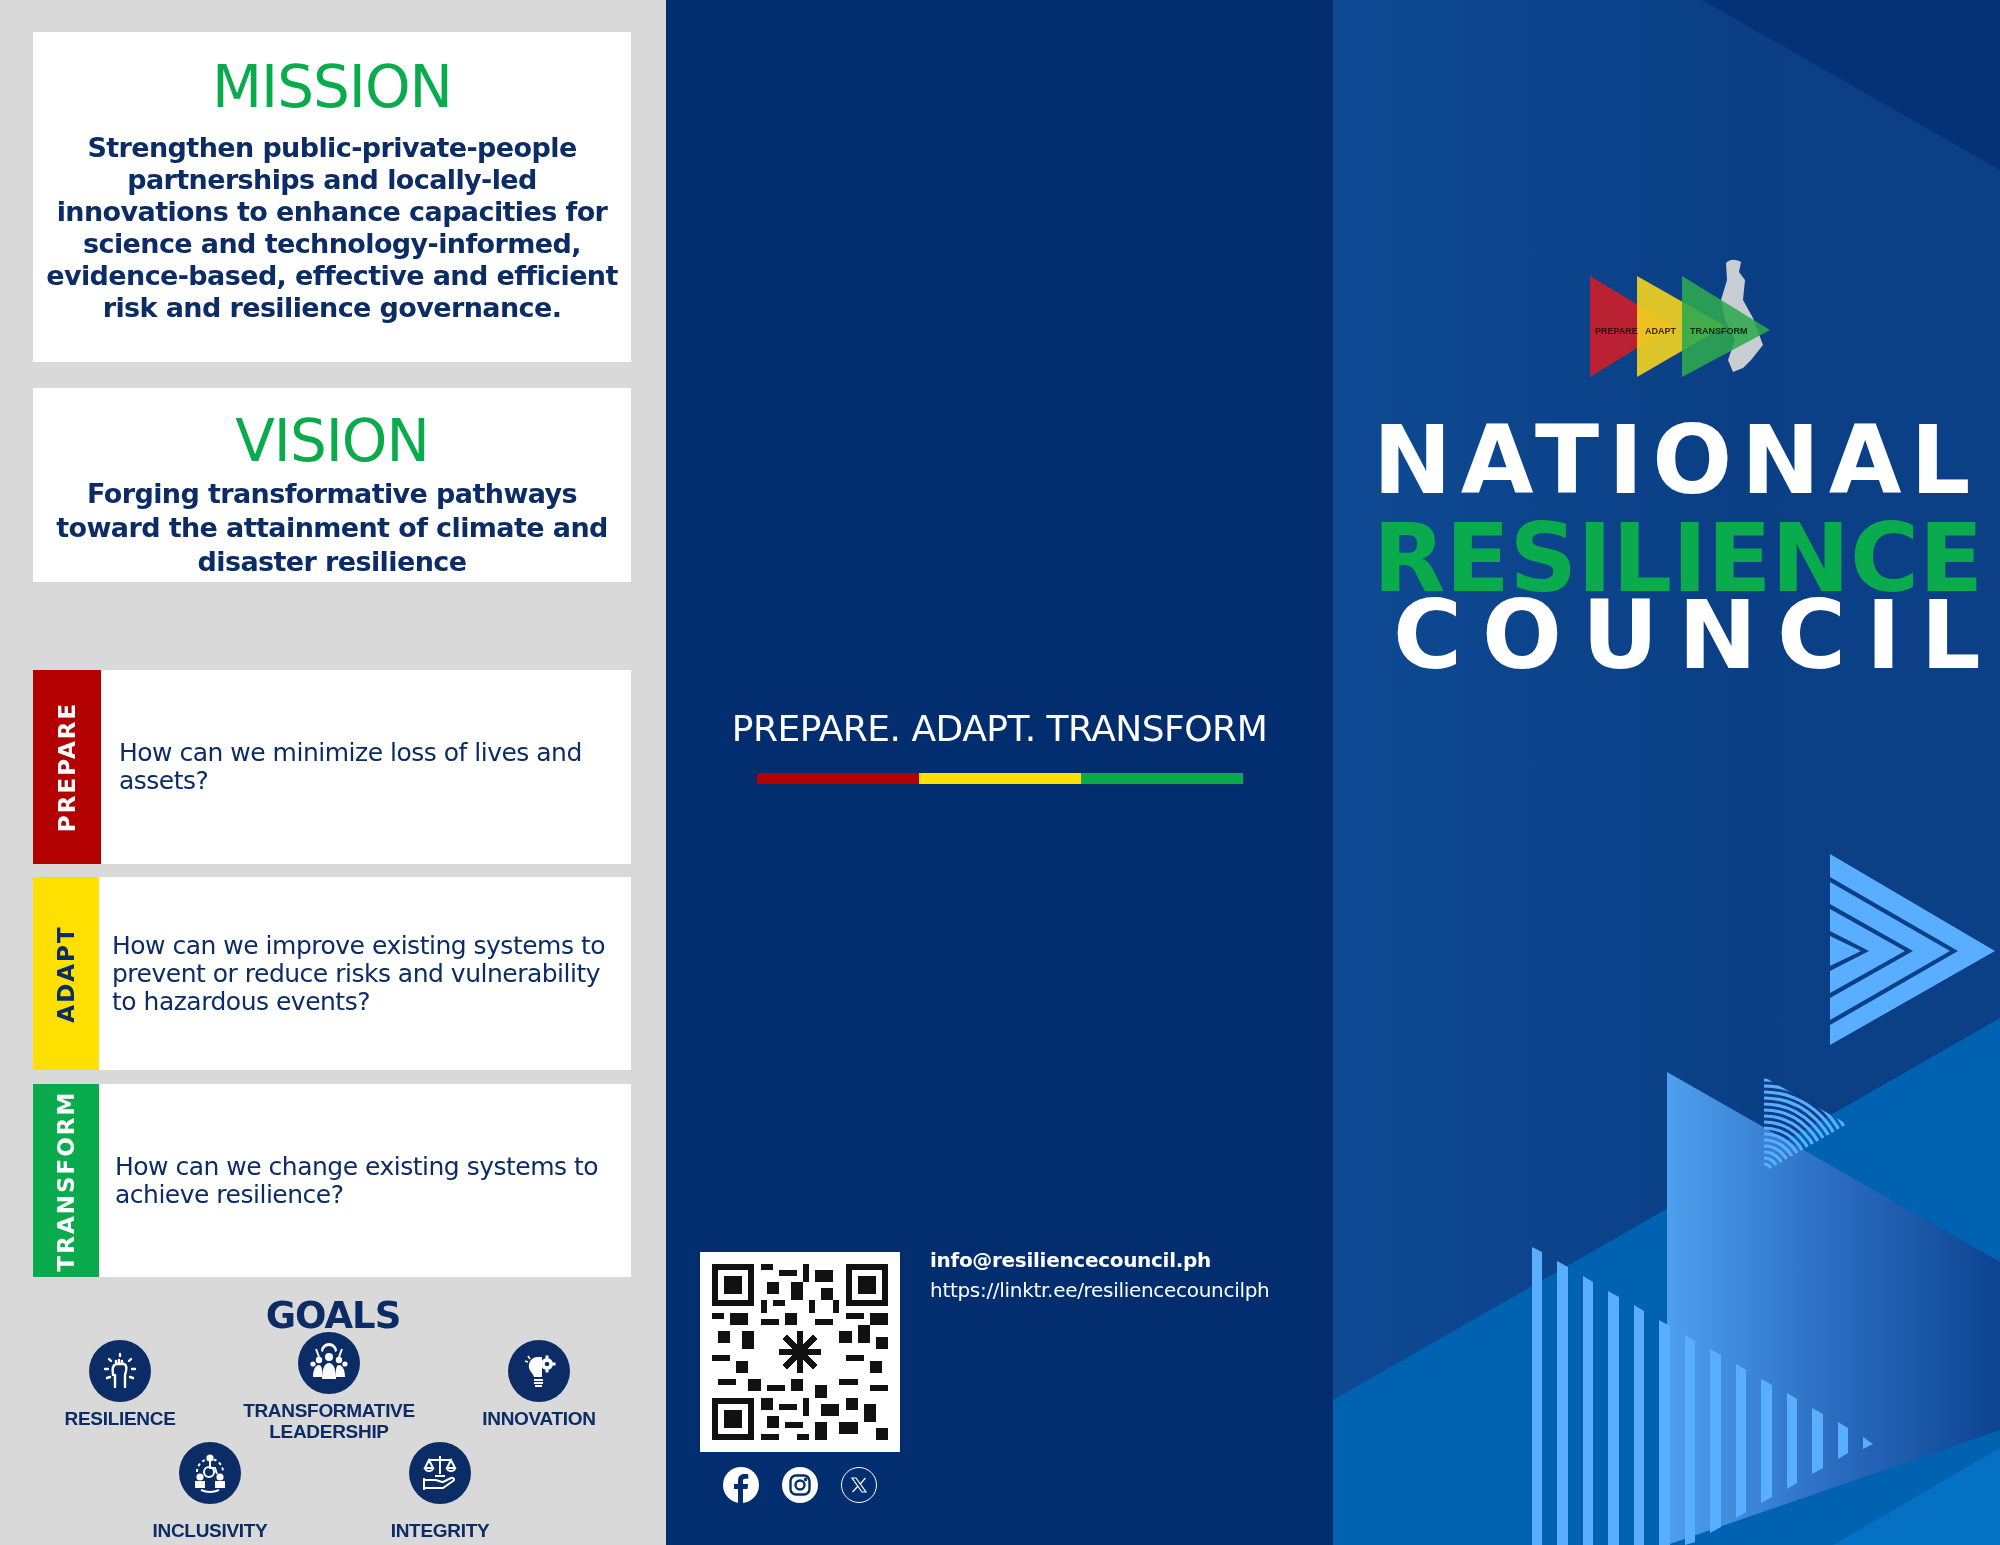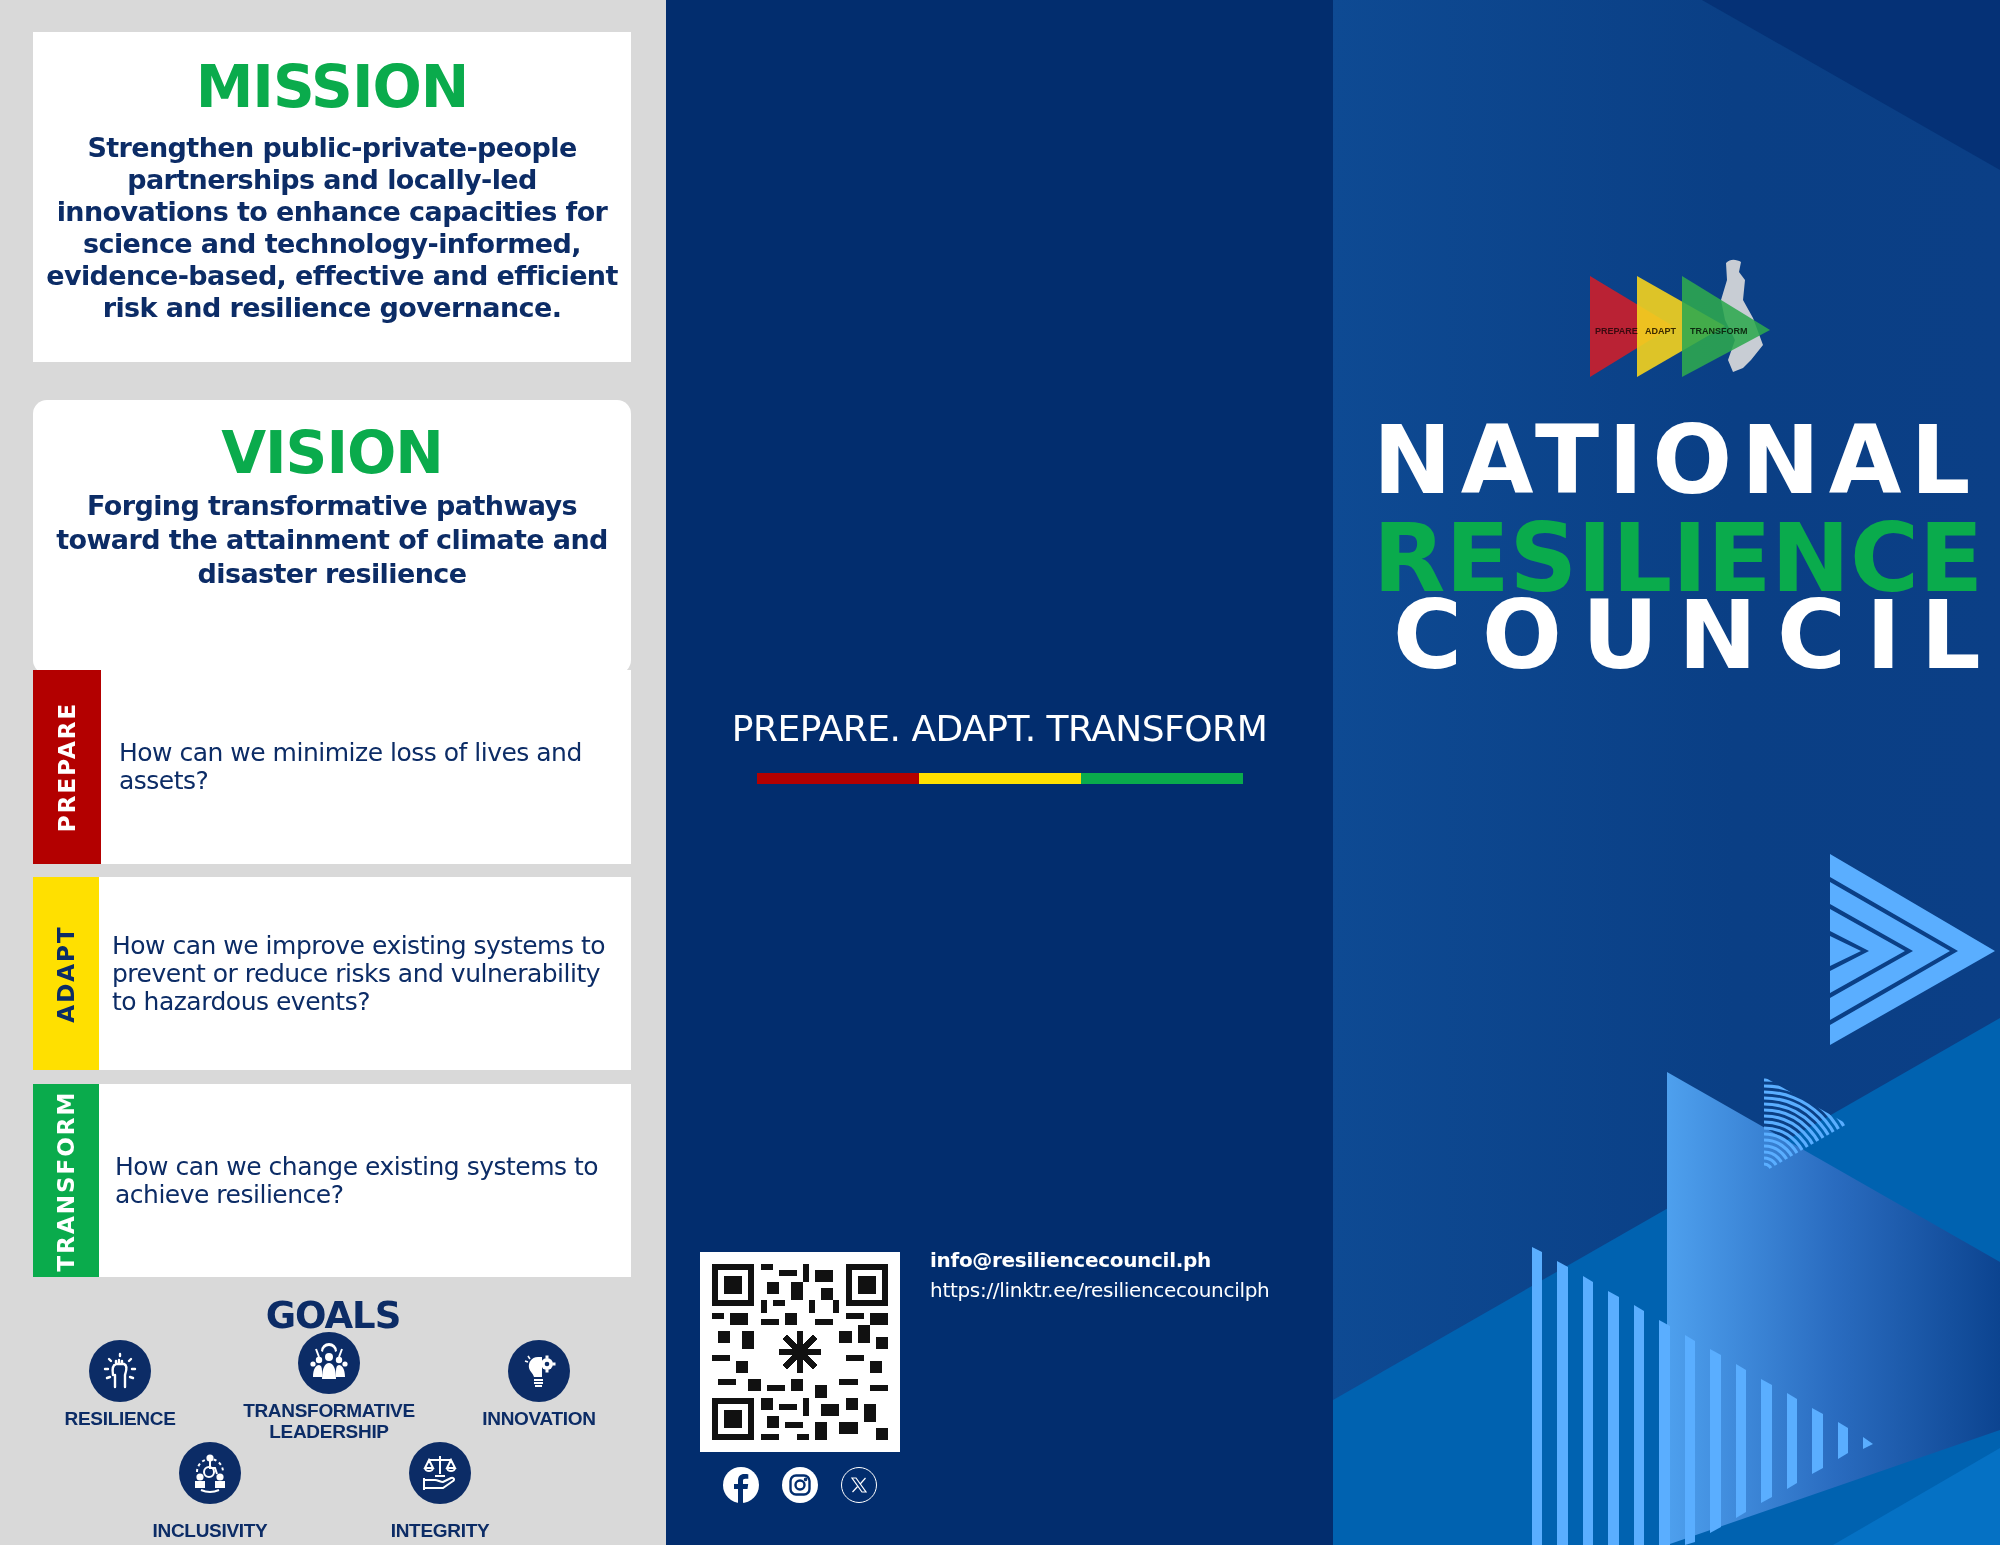--- a/index.html
+++ b/index.html
@@ -4,26 +4,26 @@
 <style>
   * { margin:0; padding:0; box-sizing:border-box; }
   html, body { width:2000px; height:1545px; overflow:hidden; }
   body { position:relative; font-family:"Liberation Sans", sans-serif; background:#022d6e; }
   .panel { position:absolute; top:0; height:1545px; }
   #left { left:0; width:666px; background:#d9d9d9; }
   #mid { left:666px; width:667px; background:#022d6e; }
   #right { left:1333px; width:667px; background:linear-gradient(90deg,#0e4a93 0%,#0a3f85 60%,#0b3f86 100%); overflow:hidden; }
 
   .card { position:absolute; left:33px; width:598px; background:#ffffff; }
-  .mv-title { text-align:center; color:#0aab4c; font-weight:700; font-family:"DejaVu Sans", sans-serif; letter-spacing:-1px; }
+  .mv-title { text-align:center; color:#0aab4c; font-weight:400; font-family:"DejaVu Sans", sans-serif; letter-spacing:-1px; }
   .mv-body { text-align:center; color:#0c2c66; font-weight:700; font-family:"DejaVu Sans", sans-serif; letter-spacing:-0.6px; }
   #mission { top:32px; height:330px; }
   #mission .mv-title { margin-top:22px; font-size:58px; line-height:66px; }
   #mission .mv-body { margin-top:12px; font-size:27px; line-height:32px; padding:0 6px; }
-  #vision { top:400px; height:274px;border-radius:14px; }
+  #vision { top:388px; height:194px; }
   #vision .mv-title { margin-top:20px; font-size:58px; line-height:66px; }
   #vision .mv-body { margin-top:3px; font-size:27px; line-height:34px; padding:0 20px; }
 
   .pat { display:flex; }
   .pat .band { width:68px; height:100%; position:relative; }
   .pat .band span { position:absolute; left:50%; top:50%; transform:translate(-50%,-50%) rotate(-90deg); white-space:nowrap; font-weight:700; font-size:23px; letter-spacing:2px; font-family:"DejaVu Sans", sans-serif; }
   .pat .q { flex:1; display:flex; align-items:center; padding-left:18px; padding-right:20px; color:#0c2c66; font-size:25px; line-height:28px; font-family:"DejaVu Sans", sans-serif; font-weight:400; letter-spacing:-0.5px; }
   #prep { top:670px; height:194px; }
   #adapt { top:877px; height:193px; }
   #trans { top:1084px; height:193px; }

